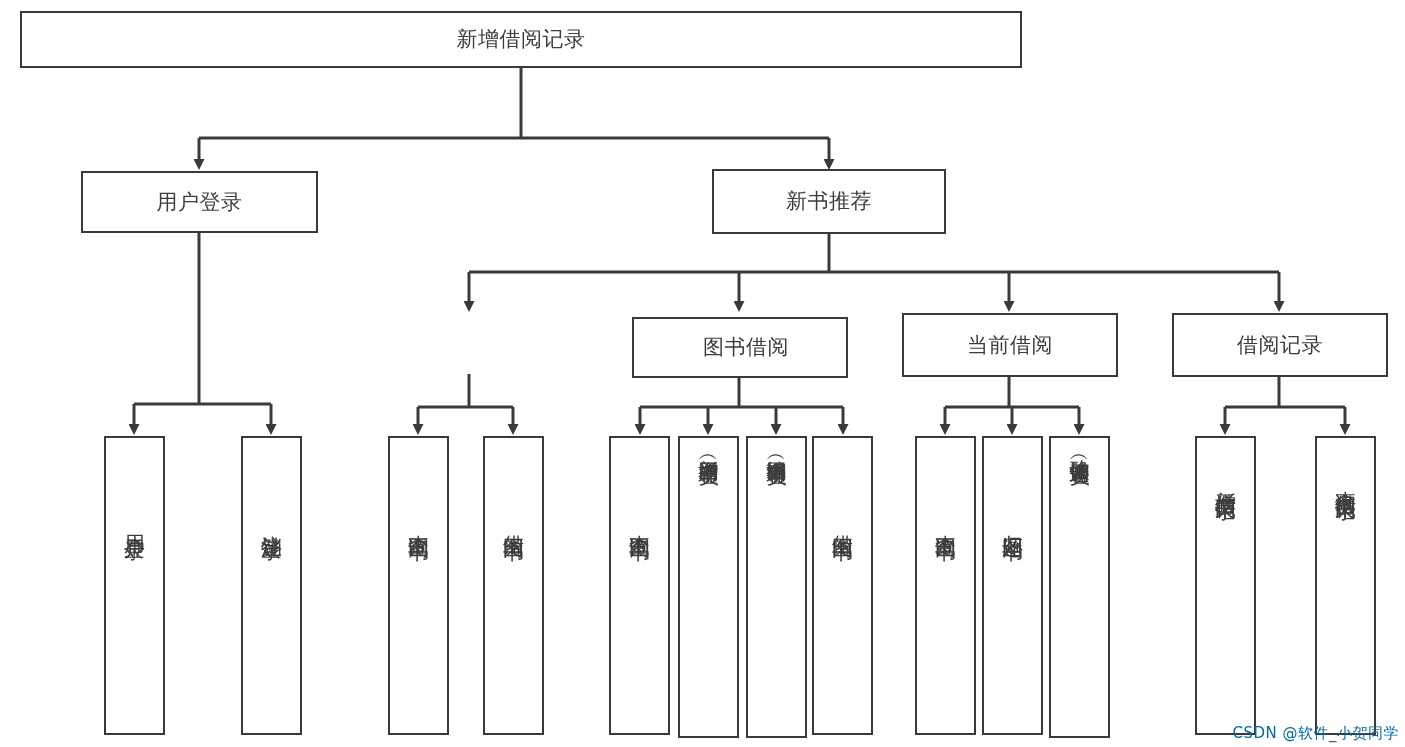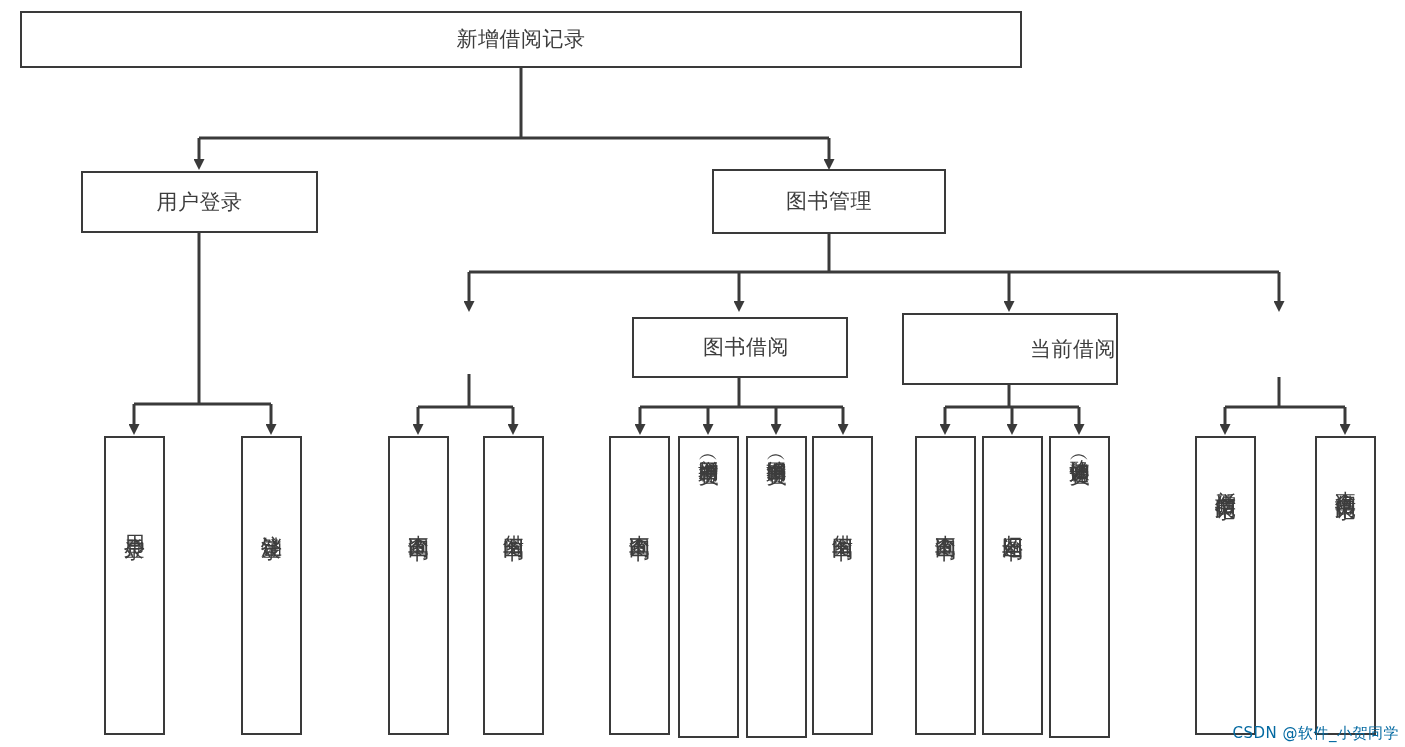--- a/index.html
+++ b/index.html
@@ -136,28 +136,31 @@
   </svg>
 
   <div class="node horiz root" style="left:20px; top:11px; width:1002px; height:57px;">
     <span class="label">新增借阅记录</span>
   </div>
 
   <div class="node horiz" style="left:81px; top:171px; width:237px; height:62px;">
     <span class="label">用户登录</span>
   </div>
   <div class="node horiz" style="left:712px; top:169px; width:234px; height:65px;">
-    <span class="label">图书管理</span>
+    <span class="label">新书推荐</span>
   </div>
 
   <div class="node horiz" style="left:632px; top:317px; width:216px; height:61px;padding-left:12px;">
     <span class="label">图书借阅</span>
   </div>
-  <div class="node horiz" style="left:902px; top:313px; width:216px; height:72px;justify-content:flex-end;">
+  <div class="node horiz" style="left:902px; top:313px; width:216px; height:64px;">
     <span class="label">当前借阅</span>
+  </div>
+  <div class="node horiz" style="left:1172px; top:313px; width:216px; height:64px;">
+    <span class="label">借阅记录</span>
   </div>
 
   <div class="node vert" style="left:104px; top:436px; width:61px; height:299px; padding-top:80px;">
     <span class="label">用户登录</span>
   </div>
   <div class="node vert" style="left:241px; top:436px; width:61px; height:299px; padding-top:80px;">
     <span class="label">注销登录</span>
   </div>
 
   <div class="node vert" style="left:388px; top:436px; width:61px; height:299px; padding-top:80px;">

